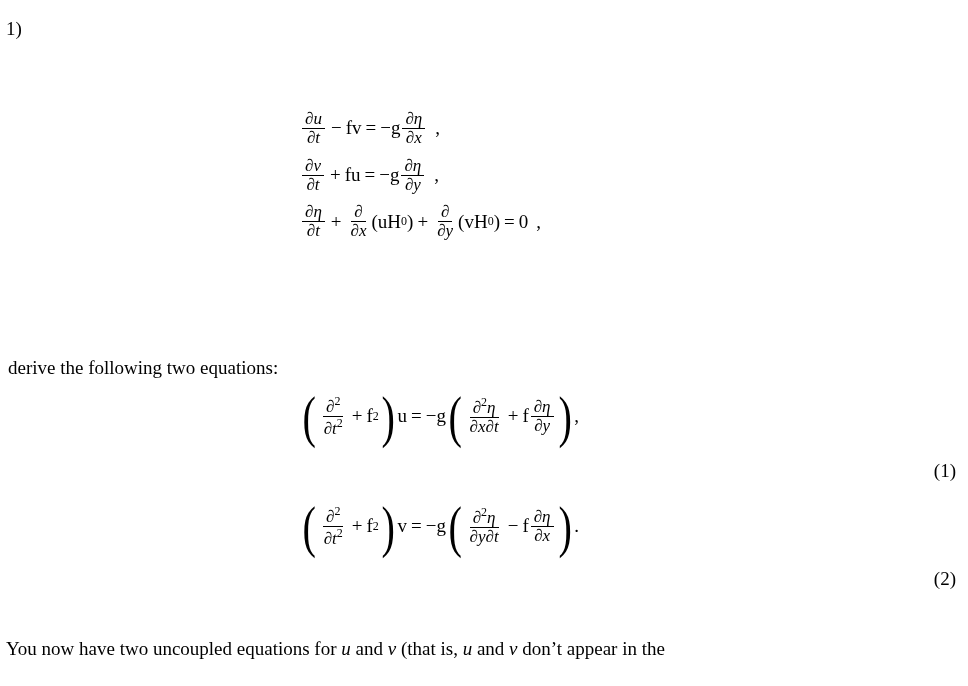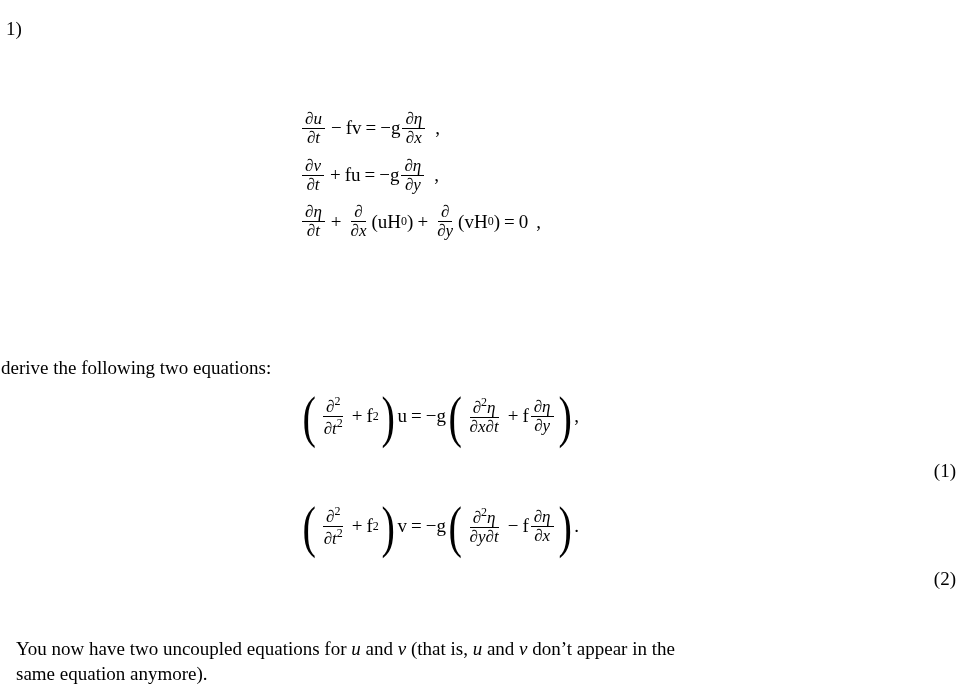--- a/index.html
+++ b/index.html
@@ -27,22 +27,22 @@
     position: absolute;
     left: 6px;
     top: 18px;
     font-size: 19px;
   }
   .para {
     position: absolute;
     font-size: 19px;
     line-height: 25px;
   }
-  .para-derive { left: 1px; top: 355px; }
-  .para-tail   { left: 16px; top: 636px; width: 950px; }
+  .para-derive { left: 8px; top: 355px; }
+  .para-tail   { left: 6px; top: 636px; width: 950px; }
 
   .it { font-style: italic; }
 
   
   .mathblock {
     position: absolute;
     font-size: 19px;
   }
   .sys { left: 300px; top: 110px; }
   .eq1 { left: 300px; top: 395px; }
@@ -254,16 +254,15 @@
         </span>
         <span class="bigparen">)</span>
       </span>
       <span>.</span>
     </div>
   </div>
   <div class="eqtag eqtag2">(2)</div>
 
   <div class="para para-tail">
     <span>You now have two uncoupled equations for </span><span class="it">u</span><span> and </span><span class="it">v</span><span> (that is, </span><span class="it">u</span><span> and </span><span class="it">v</span><span> don’t appear in the</span><br>
-    <span>same equation anymore).</span>
   </div>
 
 </div>
 
 </body></html>

